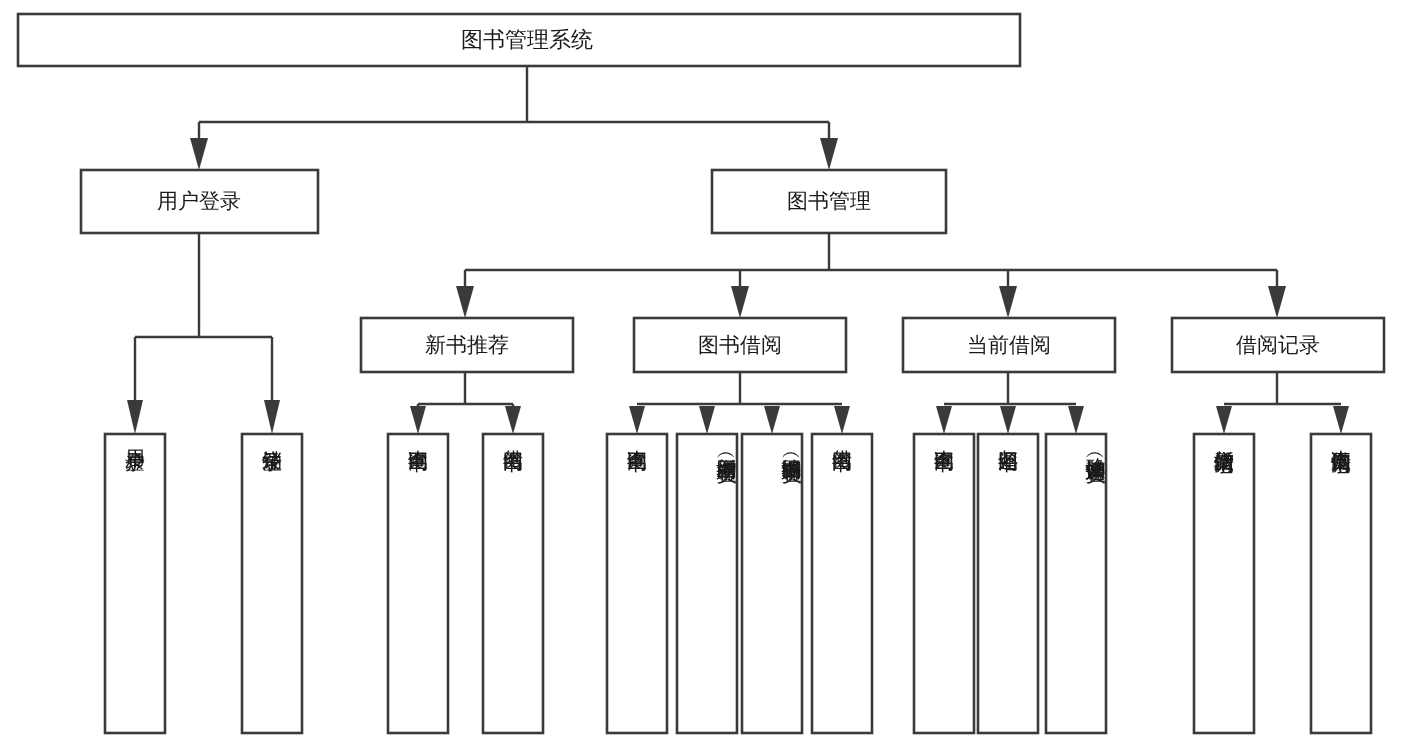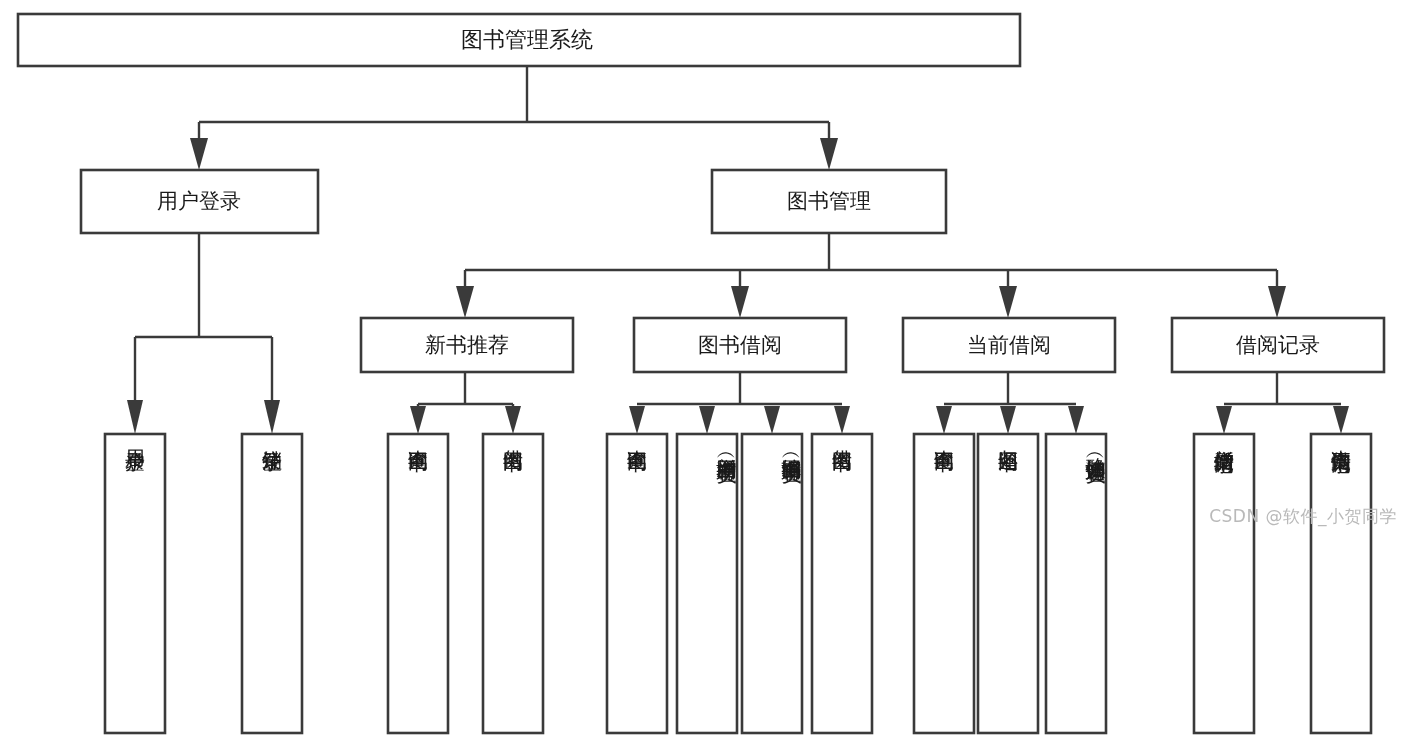--- a/index.html
+++ b/index.html
@@ -205,15 +205,14 @@
   <div class="vlabel" style="left:742px; top:434px; width:60px; height:299px; align-items:flex-start; padding-top:8px; box-sizing:border-box;">编辑图书（管理员）</div>
   <div class="vlabel" style="left:812px; top:434px; width:60px; height:299px;">借阅图书</div>
 
   <div class="vlabel" style="left:914px; top:434px; width:60px; height:299px;">查询图书</div>
   <div class="vlabel" style="left:978px; top:434px; width:60px; height:299px;">归还图书</div>
   <div class="vlabel" style="left:1046px; top:434px; width:60px; height:299px; align-items:flex-start; padding-top:8px; box-sizing:border-box;">确认归还（管理员）</div>
 
   <div class="vlabel" style="left:1194px; top:434px; width:60px; height:299px;">新增借阅记录</div>
   <div class="vlabel" style="left:1311px; top:434px; width:60px; height:299px;">查询借阅记录</div>
 
-  <div class="watermark">CSDN @软件_小贺同学</div>
 
 </div>
 
 </body></html>

